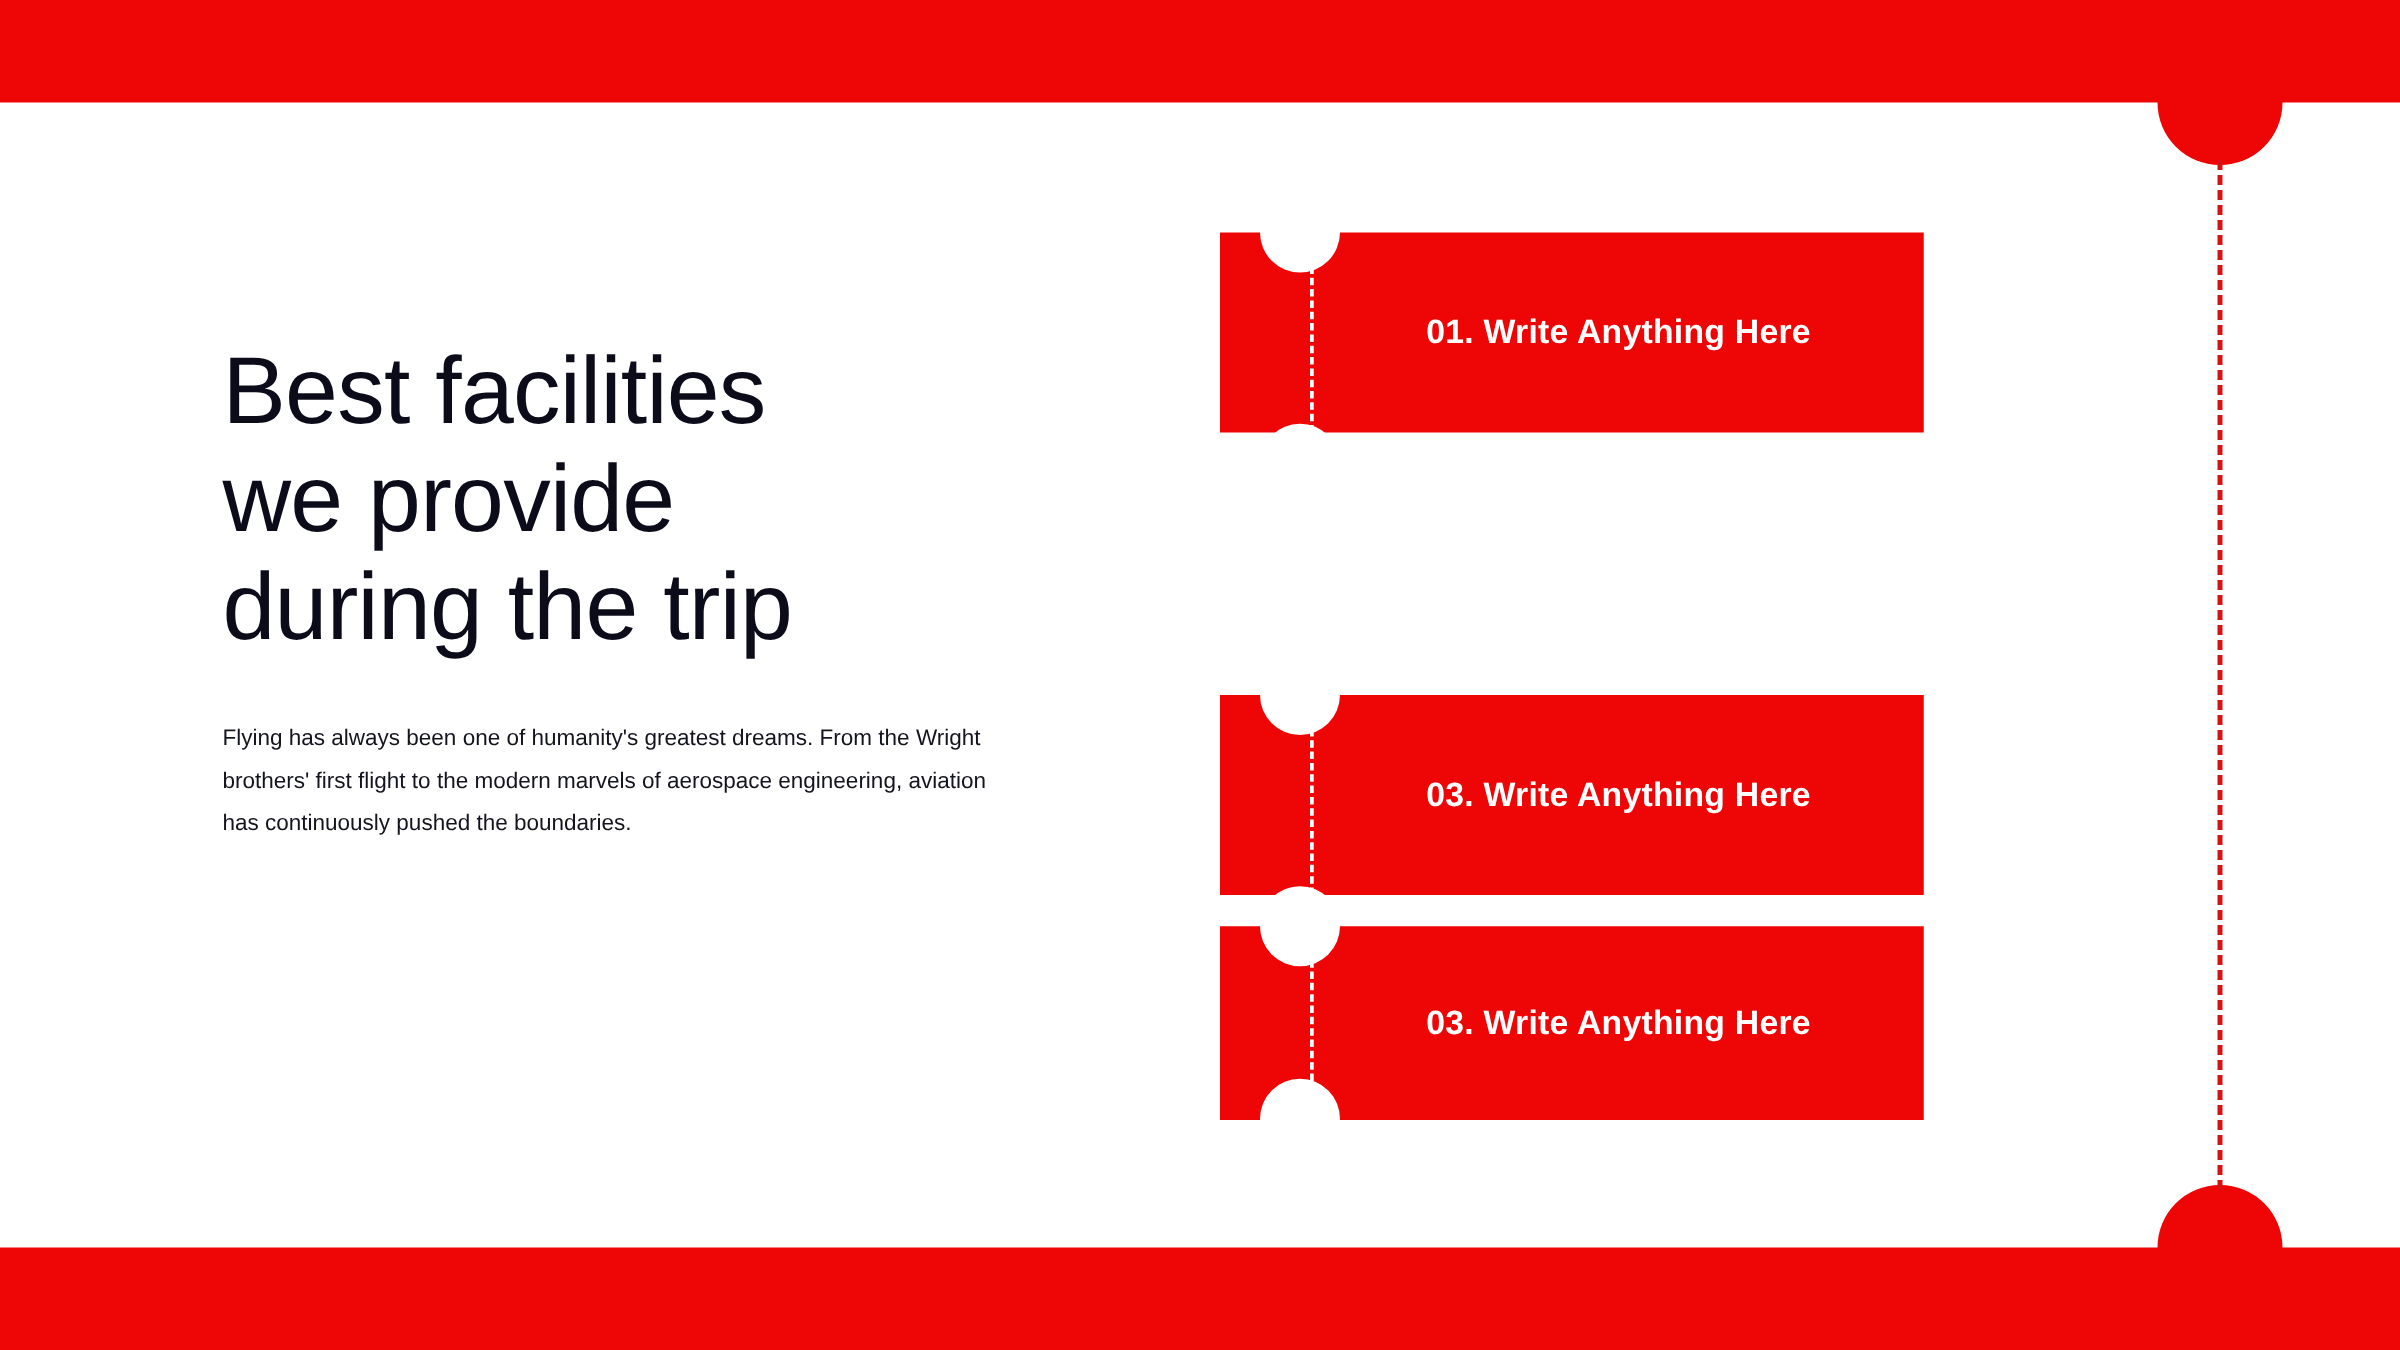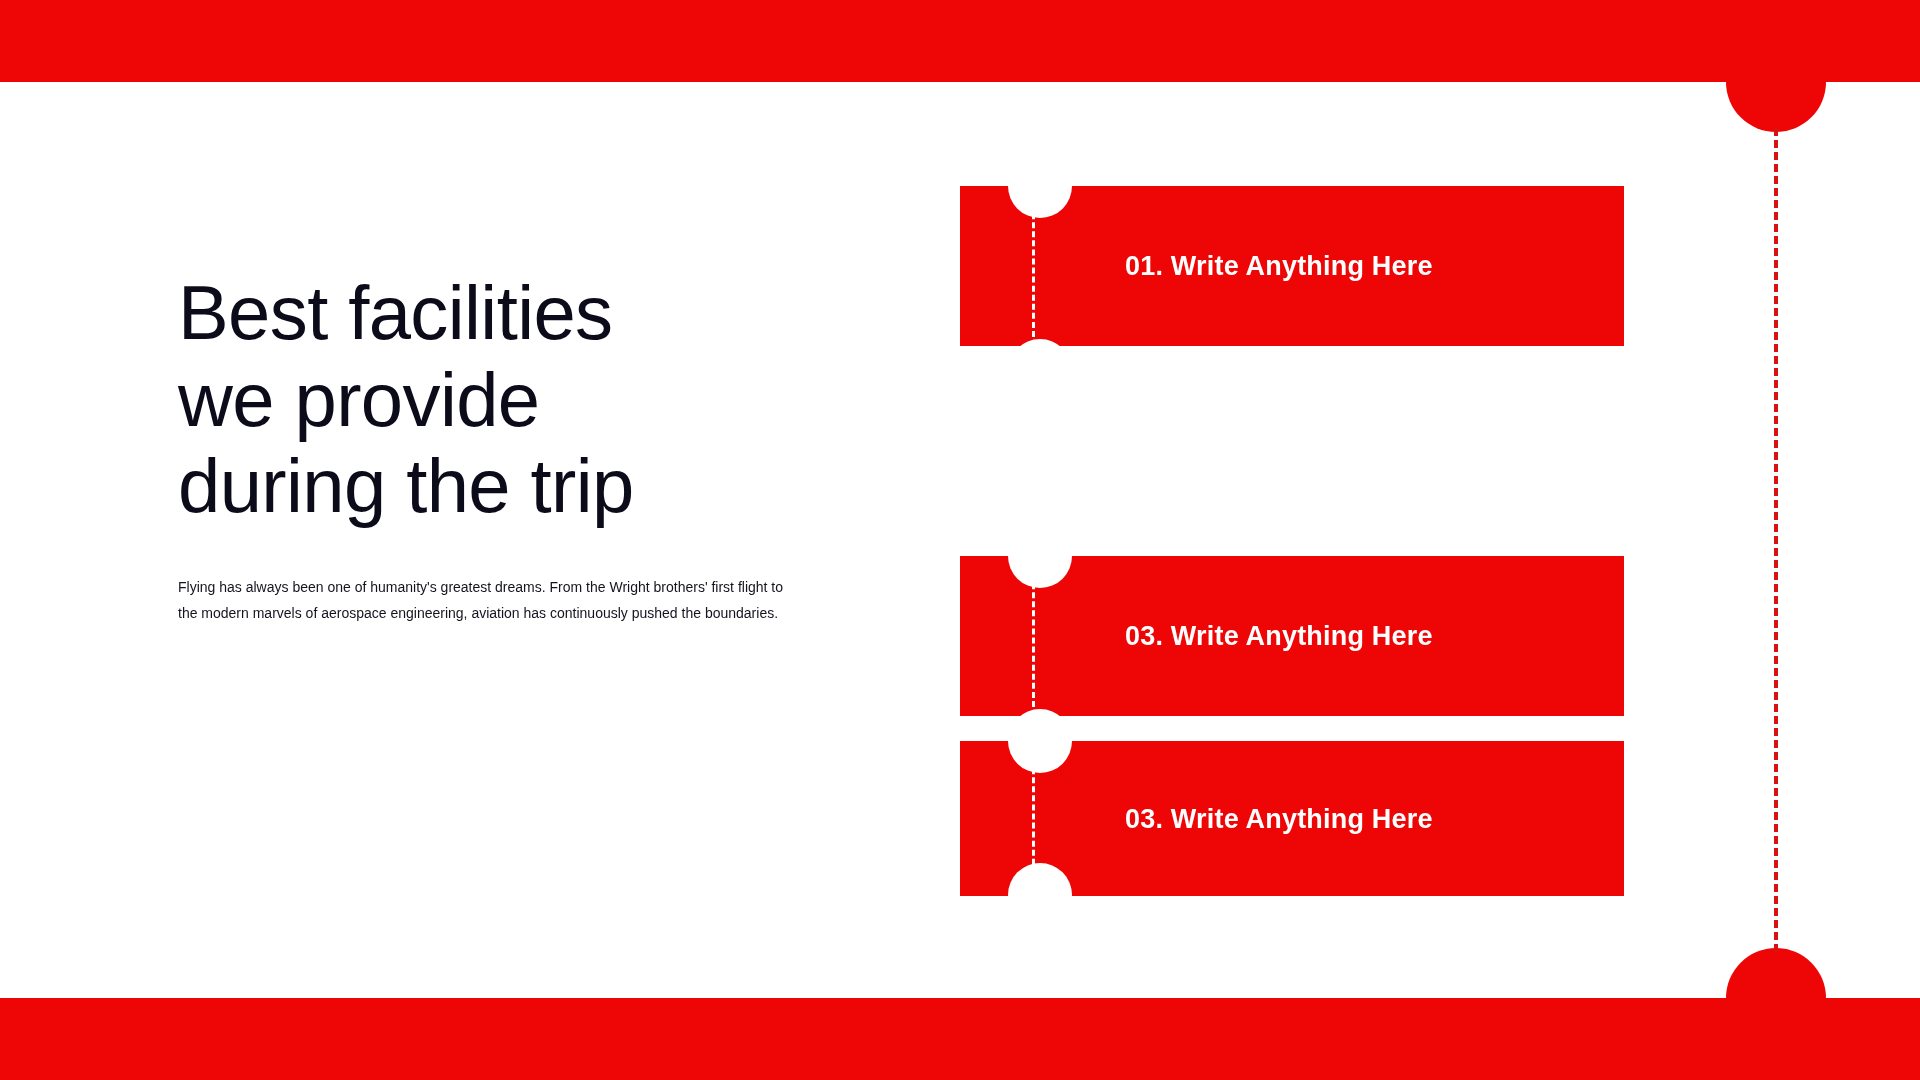--- a/index.html
+++ b/index.html
@@ -65,39 +65,39 @@
     margin: 0;
     font-size: 76px;
     line-height: 1.14;
     font-weight: 400;
     letter-spacing: -0.6px;
     color: #0b0b1a;
     white-space: pre-line;
   }
   .body-copy {
     margin: 44px 0 0 0;
-    font-size: 14px;
+    font-size: 18px;
     line-height: 1.88;
     font-weight: 400;
     color: #14141f;
     width: 612px;
   }
 
   
   .card-stack {
     position: absolute;
     left: 960px;
     top: 186px;
     width: 700px;
     height: 710px;
   }
   .card {
     position: absolute;
-    left: 0;
-    width: 664px;
+    left: 16px;
+    width: 563px;
     height: 160px;
     background: #ee0505;
     overflow: hidden;
     text-align: right;
   }
   .card-1 { top: 0; }
   .card-2 { top: 185px; }
   .card-3 { top: 370px; }
   .card-4 { top: 555px; height: 155px; }
 

